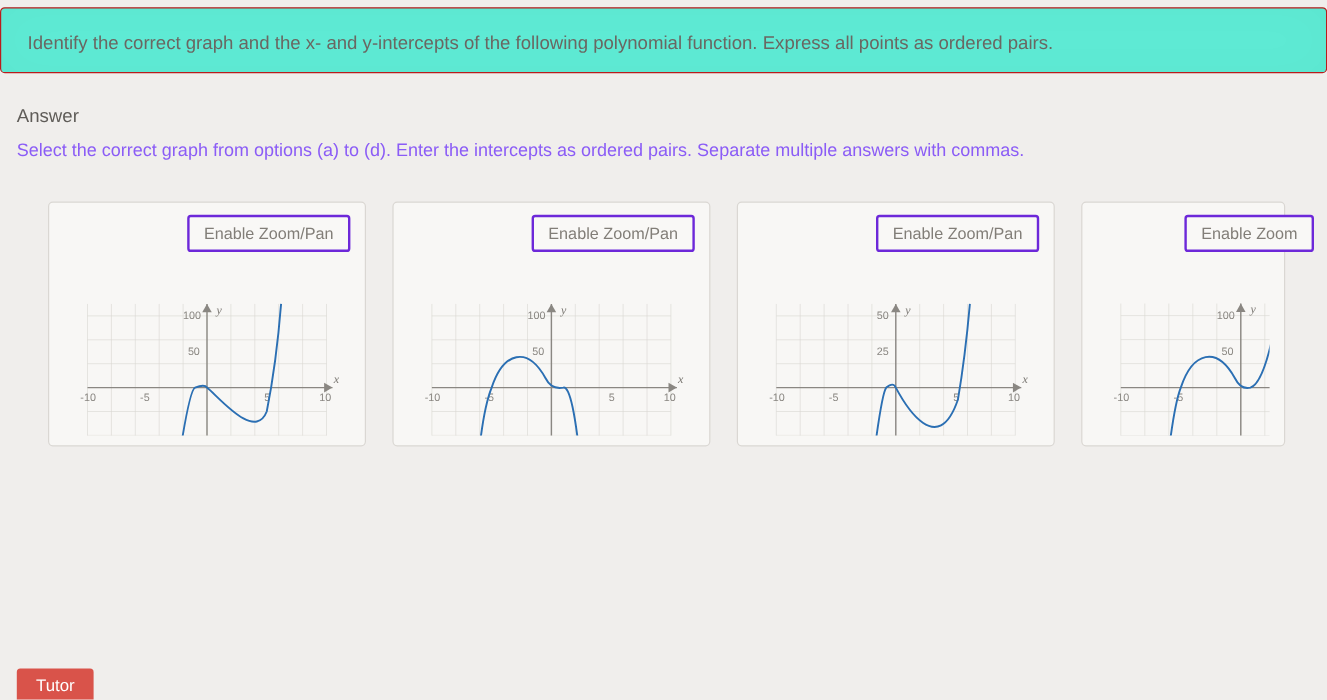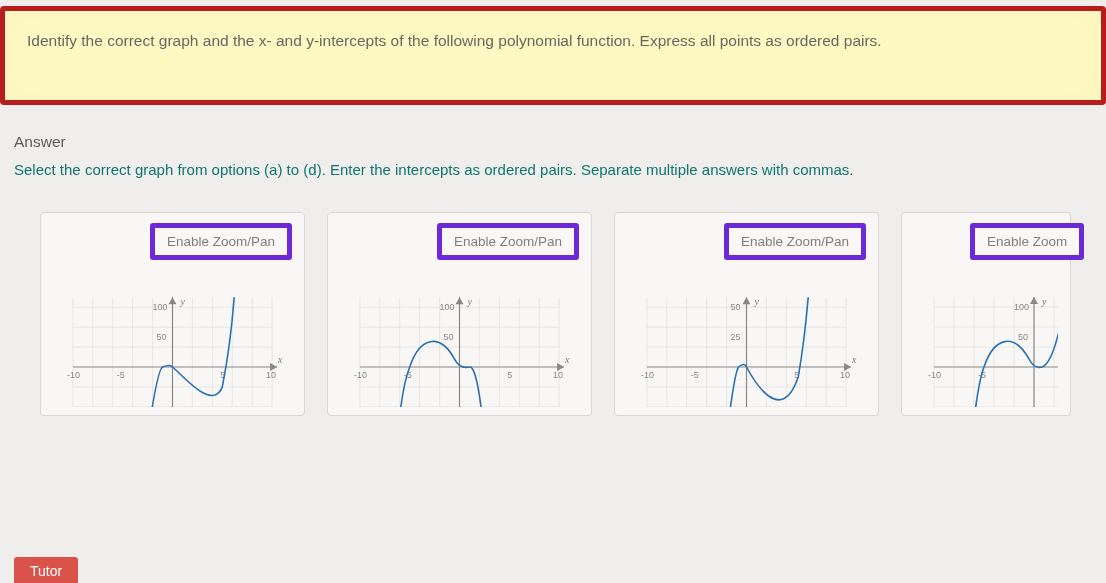--- a/index.html
+++ b/index.html
@@ -6,25 +6,25 @@
     body {
       font-family: Arial, Helvetica, sans-serif;
       background: #f0eeec;
       width: 1106px;
       height: 583px;
       overflow: hidden;
       position: relative;
       color: #555;
     }
     .problem-area {
-      background: #fef9c3;
-      border: 5px solid #b91c1c;
+      background: #5eead4;
+      border: 1px solid #b91c1c;
       border-radius: 4px;
       margin: 6px 0 0 0;
-      padding: 18px 22px 48px 22px;
+      padding: 18px 22px 12px 22px;
       box-shadow: inset 0 0 40px rgba(0,0,0,0.02);
     }
     .question-text {
       color: #6a6762;
       font-size: 15.5px;
       line-height: 1.5;
     }
     .formula {
       text-align: center;
       margin-top: 24px;
@@ -36,52 +36,52 @@
     .formula sup { font-size: 12px; font-style: normal;}
     .answer-header {
       margin: 28px 0 10px 14px;
       font-size: 15.5px;
       color: #5f5c58;
       font-weight: normal;
     }
     .instruction {
       margin: 6px 0 0 14px;
       font-size: 15px;
-      color: #0f766e;
+      color: #8b5cf6;
     }
     .options-row {
       display: flex;
       gap: 22px;
       margin: 34px 0 0 40px;
     }
     .option-card {
       background: #f8f7f5;
       border: 1px solid #dad7d3;
       border-radius: 4px;
       width: 265px;
       padding: 12px 12px 8px 12px;
       position: relative;
     }
     .option-card.last { width: 170px; }
     .zoom-btn {
       display: block;
-      border: 5px solid #6d28d9;
+      border: 2px solid #6d28d9;
       background: #f9f8f6;
       color: #827e78;
       padding: 6px 12px;
       font-size: 13.5px;
       border-radius: 3px;
       cursor: pointer;
       position: absolute;
       right: 12px;
       top: 10px;
     }
     .option-card.last .zoom-btn {
       right: auto;
-      left: 68px;
+      left: 85px;
       white-space: nowrap;
       text-align: right;
     }
     .graph-wrap {
       margin-top: 62px;
       height: 120px;
       overflow: hidden;
       position: relative;
     }
     svg.graph { width: 100%; height: 160px; }

